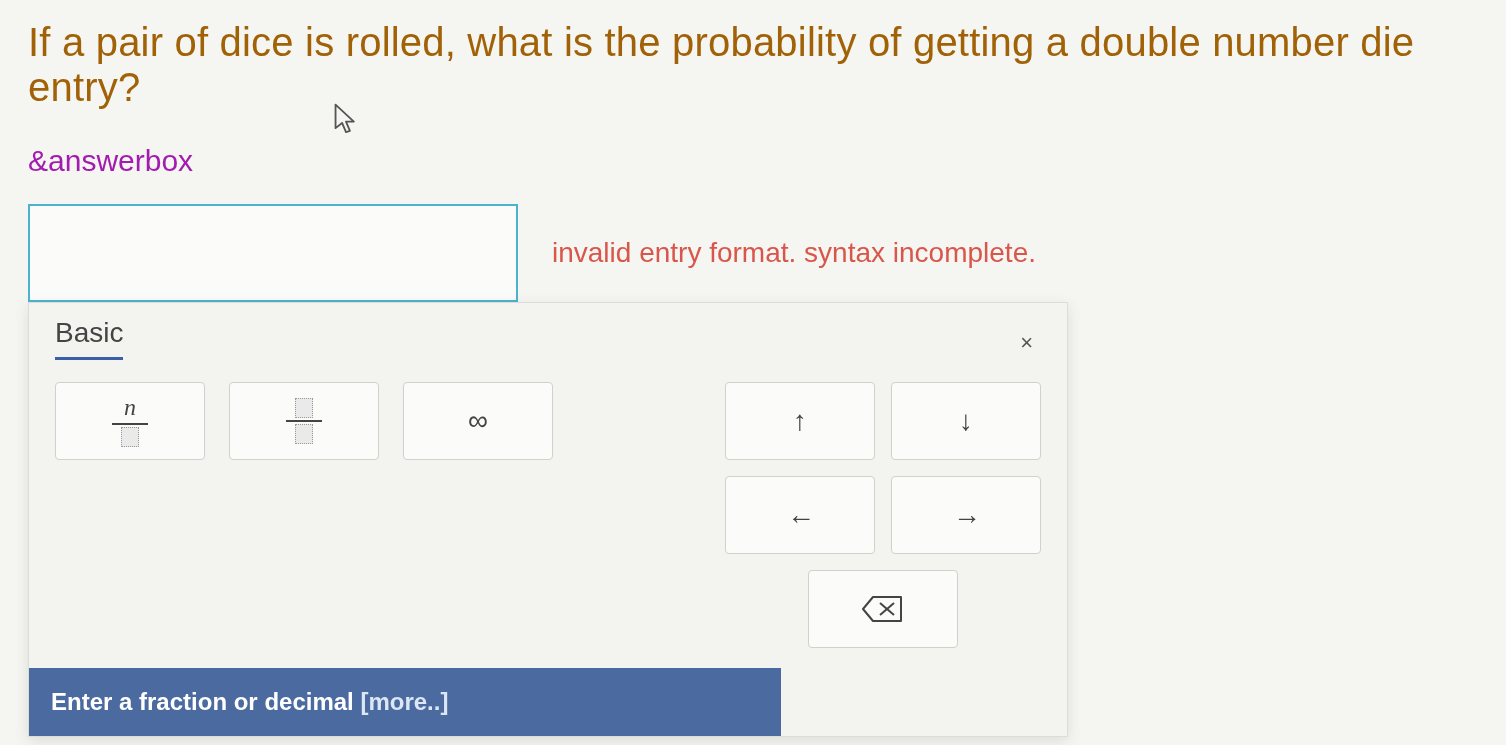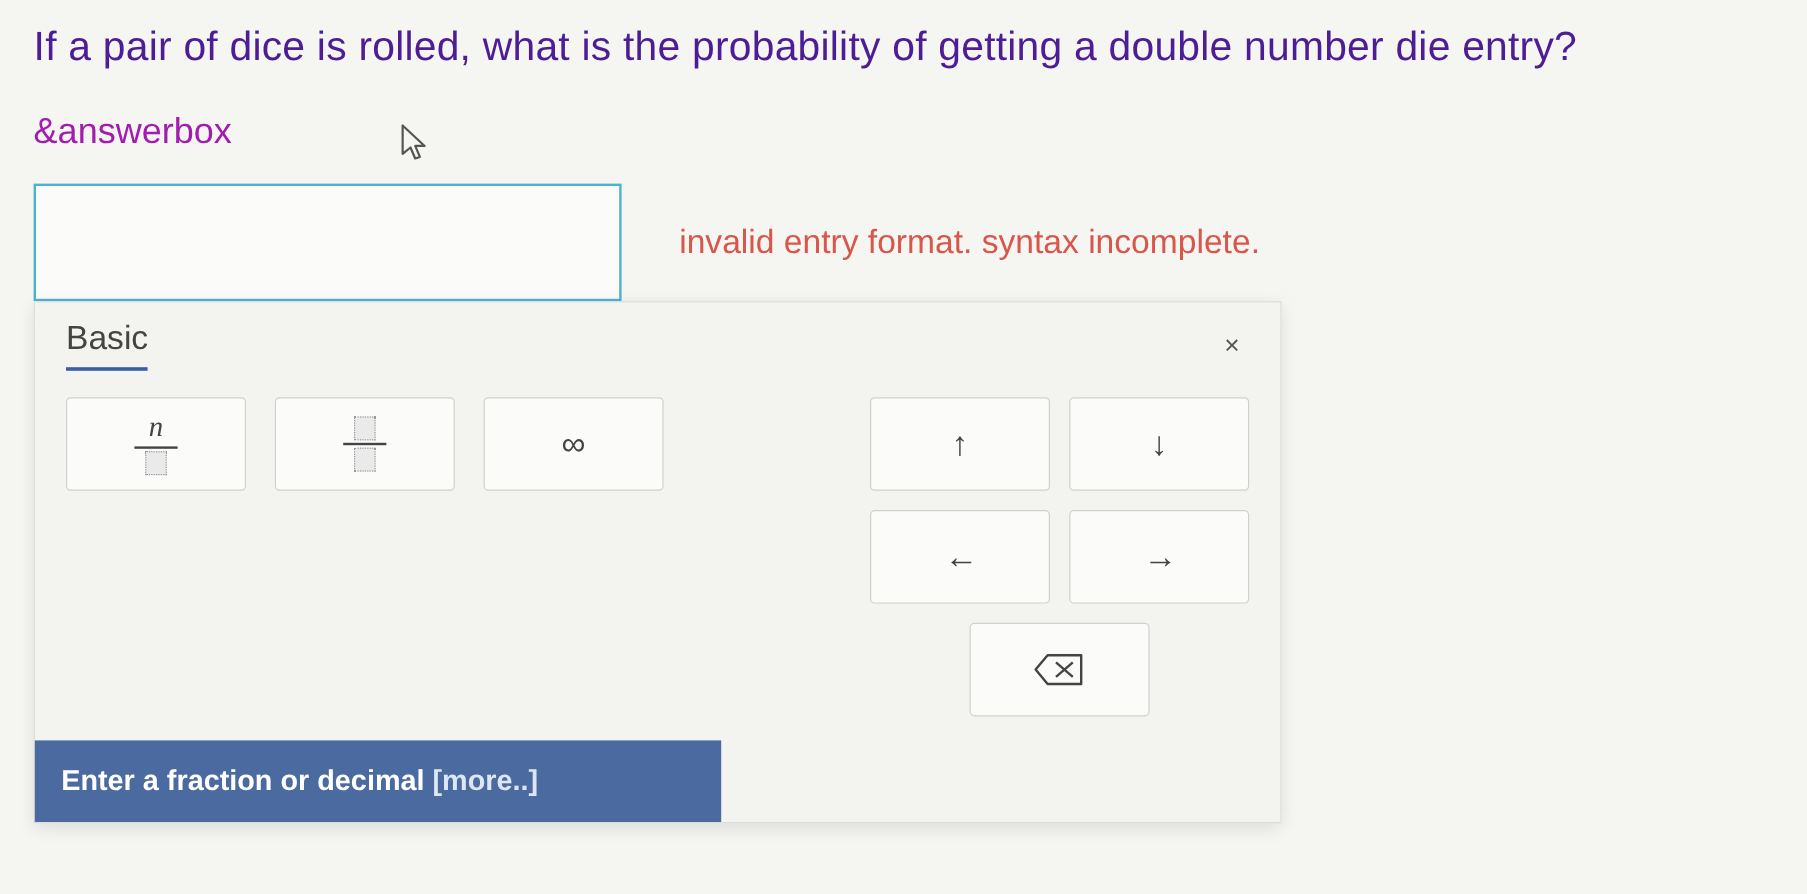--- a/index.html
+++ b/index.html
@@ -5,34 +5,34 @@
   * { box-sizing: border-box; margin: 0; padding: 0; }
   body {
     font-family: "Segoe UI", "Helvetica Neue", Arial, sans-serif;
     background: #f5f5f2;
     width: 1506px;
     height: 745px;
     padding: 20px 28px;
     color: #3a3a3a;
   }
   .question {
-    font-size: 34px;
-    color: #4c1d95;
+    font-size: 40px;
+    color: #a16207;
     margin-bottom: 34px;
     letter-spacing: 0.2px;
   }
   .answerbox-label {
     font-size: 30px;
     color: #a21caf;
     margin-bottom: 26px;
   }
   .input-row {
     display: flex;
     align-items: center;
-    gap: 48px;
+    gap: 34px;
     margin-bottom: 0;
   }
   .answer-input {
     width: 490px;
     height: 98px;
     border: 2px solid #4cb3cf;
     background: #fbfbfa;
     font-size: 28px;
     padding: 10px 18px;
     color: #555;
@@ -44,21 +44,21 @@
   }
   .keypad-panel {
     width: 1040px;
     background: #f3f3f0;
     border: 1px solid #dcdcd8;
     box-shadow: 0 4px 14px rgba(0,0,0,0.10);
     position: relative;
   }
   .keypad-header {
     display: flex;
-    align-items: center;
+    align-items: flex-end;
     justify-content: space-between;
     padding: 14px 26px 0 26px;
   }
   .tab {
     font-size: 28px;
     color: #444;
     padding-bottom: 8px;
     border-bottom: 3px solid #3b5ea8;
     cursor: pointer;
   }
@@ -112,21 +112,21 @@
     width: 18px; height: 20px; border: 1px dotted #999; background: #eaeaea;
   }
   .frac-bar { width: 36px; height: 2px; background: #444; margin: 2px 0; }
   .frac-bot { font-size: 20px; padding: 2px 4px 0; }
   .hint-bar {
     background: #4a6aa0;
     color: #fff;
     font-size: 24px;
     font-weight: 600;
     padding: 20px 22px;
-    width: 572px;
+    width: 752px;
   }
   .hint-bar .more { color: #dce6f4; }
   .cursor-icon {
     position: absolute;
     left: 332px;
     top: 102px;
     pointer-events: none;
   }
 </style>
 </head>

